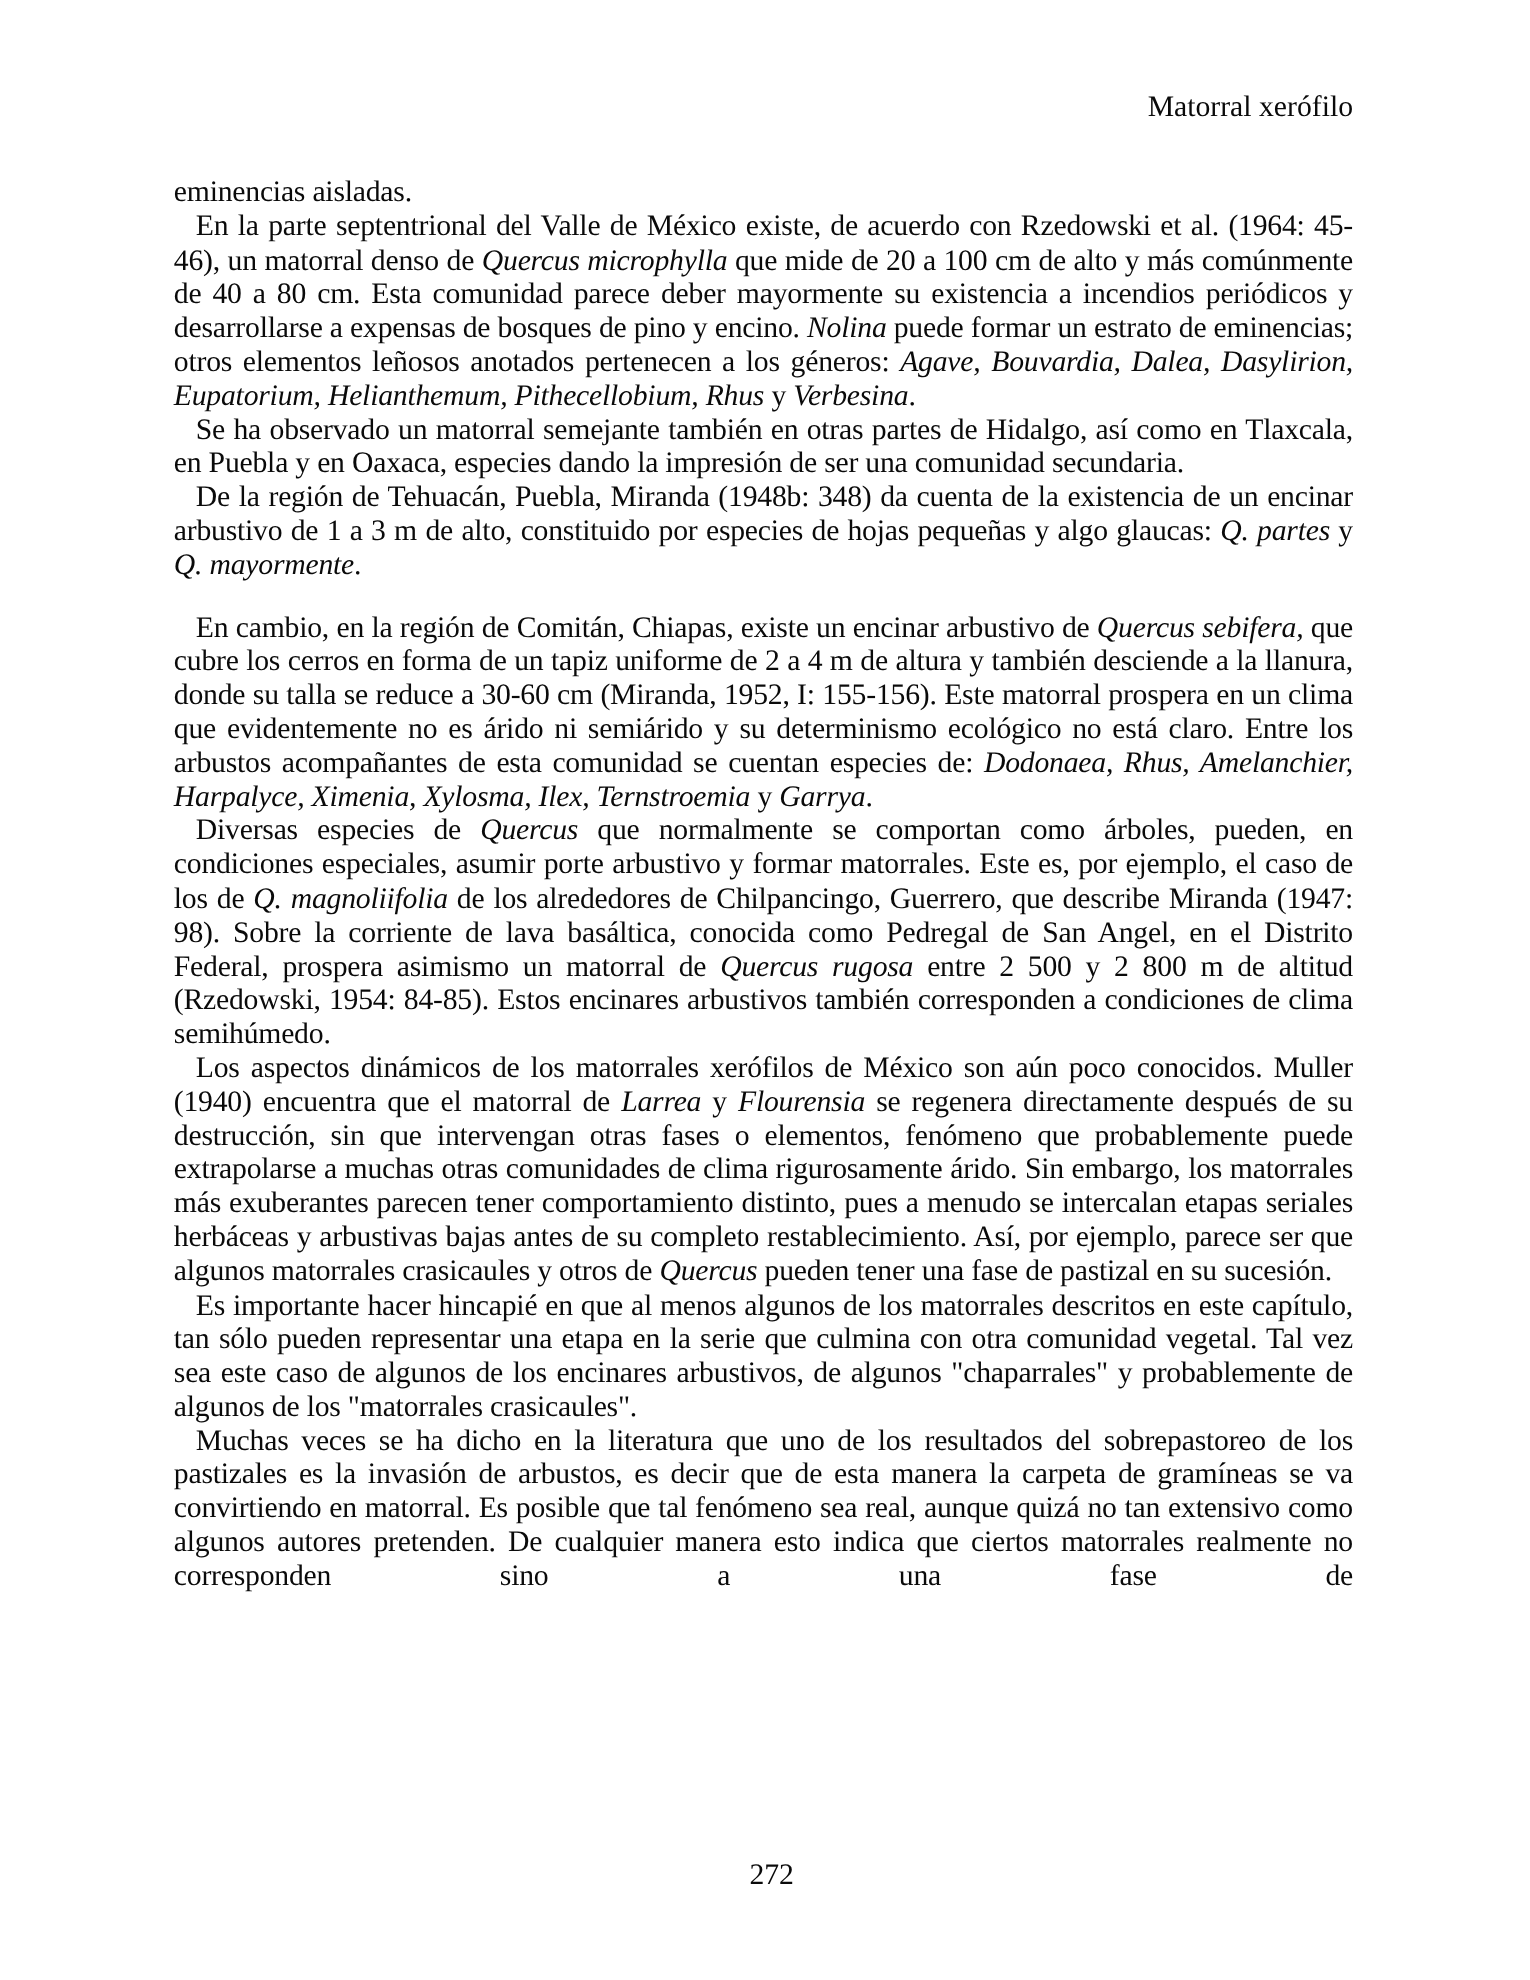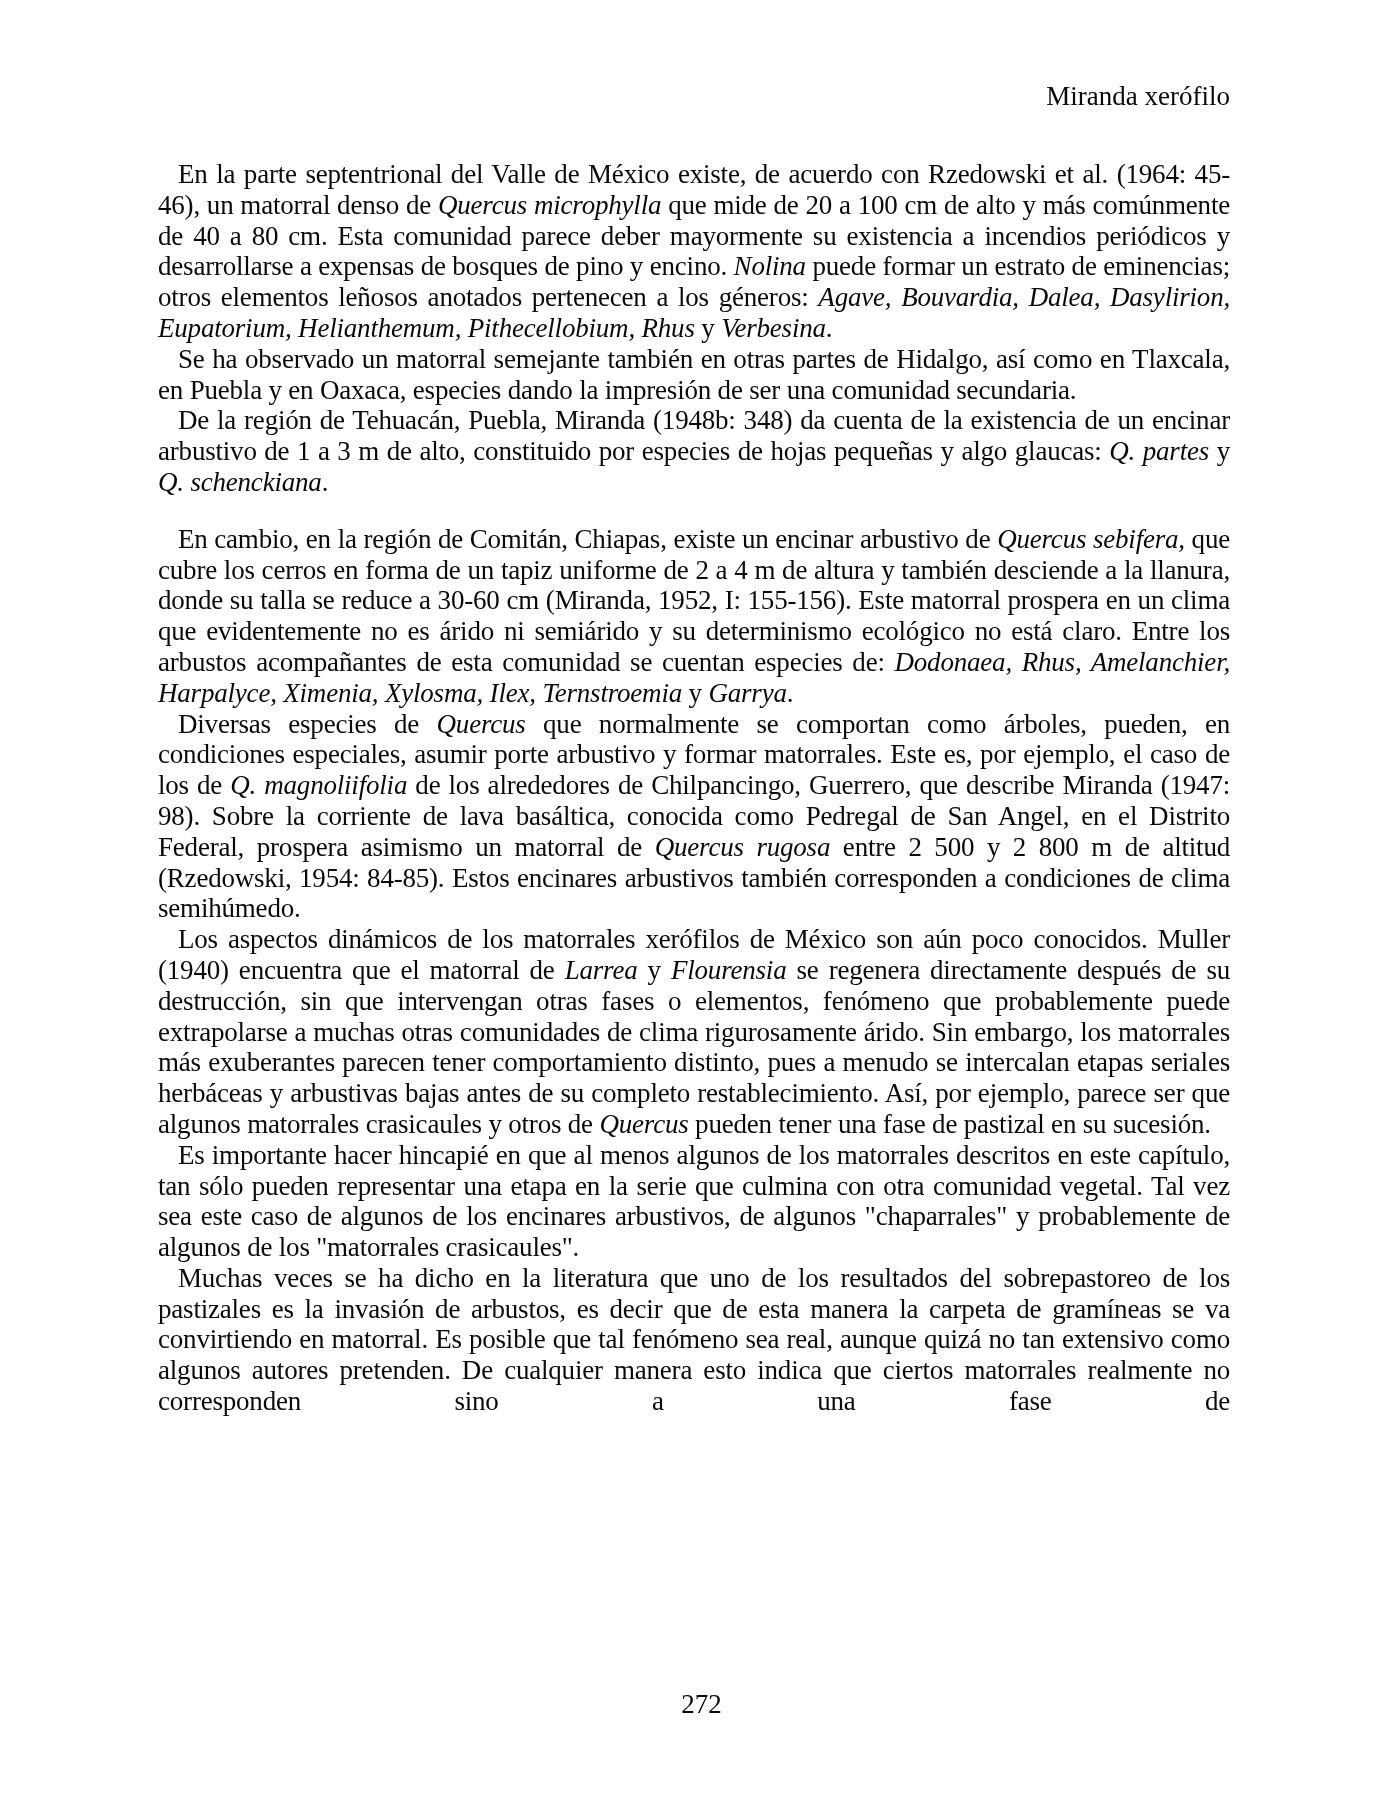--- a/index.html
+++ b/index.html
@@ -29,27 +29,28 @@
   .page-footer {
     position: absolute; top: 1688px; left: 6px; width: 1391px;
     text-align: center; font-size: 27px; line-height: 32px; font-family: Liberation Serif, serif;
   }
 </style>
 </head>
 <body>
 
 <div class="page">
   <header class="running-header">
-    <span>Miranda xerófilo</span>
+    <span>Matorral xerófilo</span>
   </header>
 
   <main class="text-block" id="paragraphs">
+      <p class="para"><span>eminencias aisladas.</span></p>
       <p class="para indent"><span>En la parte septentrional del Valle de México existe, de acuerdo con Rzedowski et al. (1964: 45-46), un matorral denso de </span><em>Quercus microphylla</em><span> que mide de 20 a 100 cm de alto y más comúnmente de 40 a 80 cm. Esta comunidad parece deber mayormente su existencia a incendios periódicos y desarrollarse a expensas de bosques de pino y encino. </span><em>Nolina</em><span> puede formar un estrato de eminencias; otros elementos leñosos anotados pertenecen a los géneros: </span><em>Agave, Bouvardia, Dalea, Dasylirion, Eupatorium, Helianthemum, Pithecellobium, Rhus</em><span> y </span><em>Verbesina</em><span>.</span></p>
       <p class="para indent"><span>Se ha observado un matorral semejante también en otras partes de Hidalgo, así como en Tlaxcala, en Puebla y en Oaxaca, especies dando la impresión de ser una comunidad secundaria.</span></p>
-      <p class="para indent"><span>De la región de Tehuacán, Puebla, Miranda (1948b: 348) da cuenta de la existencia de un encinar arbustivo de 1 a 3 m de alto, constituido por especies de hojas pequeñas y algo glaucas: </span><em>Q. partes</em><span> y </span><em>Q. schenckiana</em><span>.</span></p>
+      <p class="para indent"><span>De la región de Tehuacán, Puebla, Miranda (1948b: 348) da cuenta de la existencia de un encinar arbustivo de 1 a 3 m de alto, constituido por especies de hojas pequeñas y algo glaucas: </span><em>Q. partes</em><span> y </span><em>Q. mayormente</em><span>.</span></p>
       <p class="para indent space-before"><span>En cambio, en la región de Comitán, Chiapas, existe un encinar arbustivo de </span><em>Quercus sebifera,</em><span> que cubre los cerros en forma de un tapiz uniforme de 2 a 4 m de altura y también desciende a la llanura, donde su talla se reduce a 30-60 cm (Miranda, 1952, I: 155-156). Este matorral prospera en un clima que evidentemente no es árido ni semiárido y su determinismo ecológico no está claro. Entre los arbustos acompañantes de esta comunidad se cuentan especies de: </span><em>Dodonaea, Rhus, Amelanchier, Harpalyce, Ximenia, Xylosma, Ilex, Ternstroemia</em><span> y </span><em>Garrya</em><span>.</span></p>
       <p class="para indent"><span>Diversas especies de </span><em>Quercus</em><span> que normalmente se comportan como árboles, pueden, en condiciones especiales, asumir porte arbustivo y formar matorrales. Este es, por ejemplo, el caso de los de </span><em>Q. magnoliifolia</em><span> de los alrededores de Chilpancingo, Guerrero, que describe Miranda (1947: 98). Sobre la corriente de lava basáltica, conocida como Pedregal de San Angel, en el Distrito Federal, prospera asimismo un matorral de </span><em>Quercus rugosa</em><span> entre 2 500 y 2 800 m de altitud (Rzedowski, 1954: 84-85). Estos encinares arbustivos también corresponden a condiciones de clima semihúmedo.</span></p>
       <p class="para indent"><span>Los aspectos dinámicos de los matorrales xerófilos de México son aún poco conocidos. Muller (1940) encuentra que el matorral de </span><em>Larrea</em><span> y </span><em>Flourensia</em><span> se regenera directamente después de su destrucción, sin que intervengan otras fases o elementos, fenómeno que probablemente puede extrapolarse a muchas otras comunidades de clima rigurosamente árido. Sin embargo, los matorrales más exuberantes parecen tener comportamiento distinto, pues a menudo se intercalan etapas seriales herbáceas y arbustivas bajas antes de su completo restablecimiento. Así, por ejemplo, parece ser que algunos matorrales crasicaules y otros de </span><em>Quercus</em><span> pueden tener una fase de pastizal en su sucesión.</span></p>
       <p class="para indent"><span>Es importante hacer hincapié en que al menos algunos de los matorrales descritos en este capítulo, tan sólo pueden representar una etapa en la serie que culmina con otra comunidad vegetal. Tal vez sea este caso de algunos de los encinares arbustivos, de algunos "chaparrales" y probablemente de algunos de los "matorrales crasicaules".</span></p>
       <p class="para indent justify-last"><span>Muchas veces se ha dicho en la literatura que uno de los resultados del sobrepastoreo de los pastizales es la invasión de arbustos, es decir que de esta manera la carpeta de gramíneas se va convirtiendo en matorral. Es posible que tal fenómeno sea real, aunque quizá no tan extensivo como algunos autores pretenden. De cualquier manera esto indica que ciertos matorrales realmente no corresponden sino a una fase de</span></p>
     </main>
 
   <footer class="page-footer">
     <span>272</span>
   </footer>

